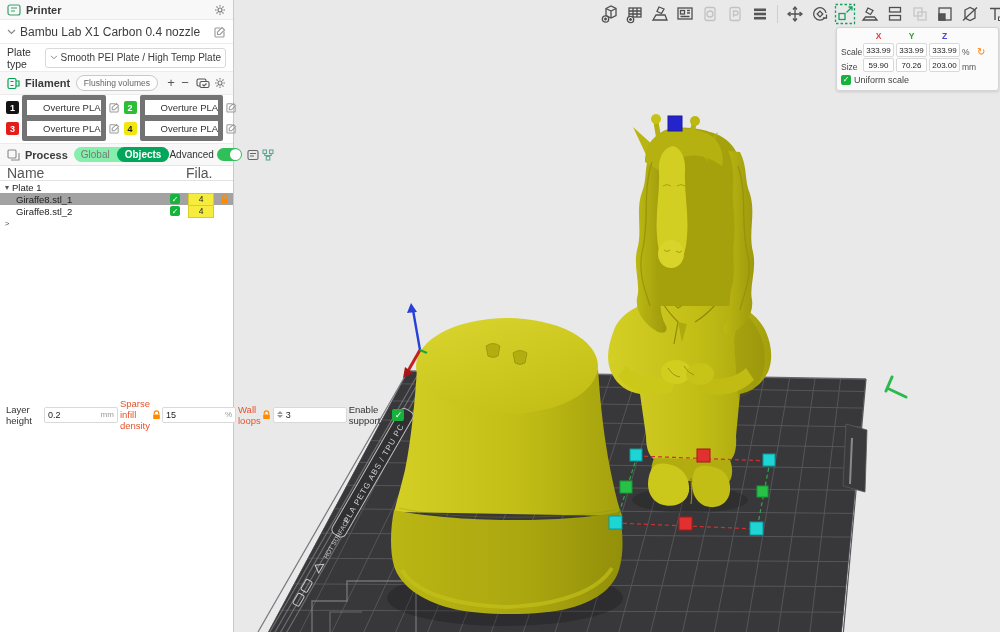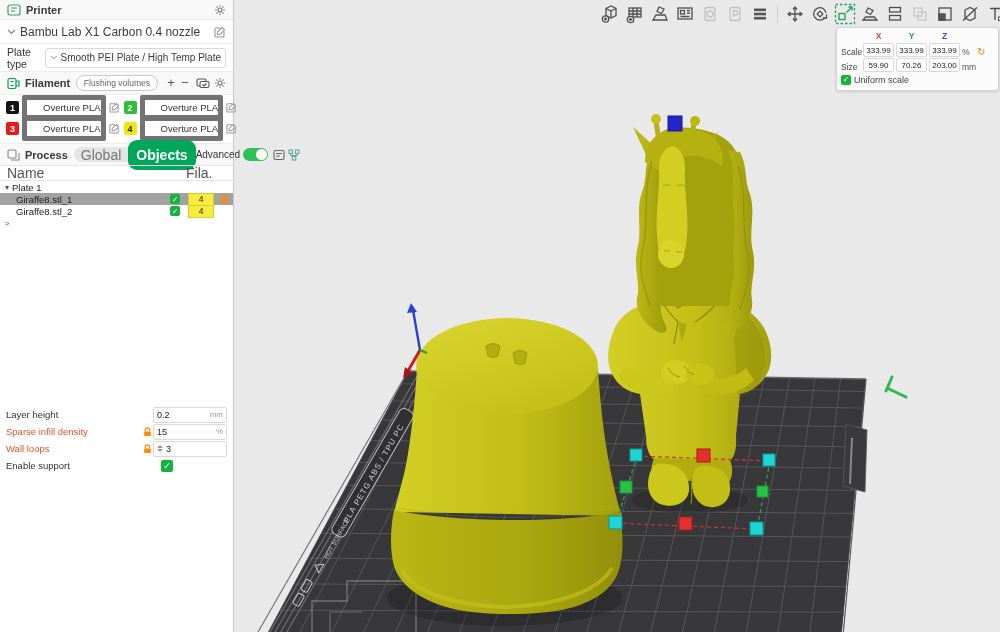--- a/index.html
+++ b/index.html
@@ -21,43 +21,43 @@
     margin-left:8px;flex:1;padding:0 4px;background:#fff;justify-content:space-between;}
   .pill-btn{border:1px solid #c9c9c9;border-radius:9px;font-size:8.5px;color:#666;padding:2px 7px;background:#fdfdfd;white-space:nowrap;}
   .pm{font-size:13px;color:#555;width:14px;text-align:center;line-height:10px;}
   .fil-grid{display:grid;grid-template-columns:1fr 1fr;gap:2px 4px;padding:3px 6px 5px 6px;flex:none;}
   .fil-cell{display:flex;align-items:center;gap:3px;height:19px;}
   .chip{width:13px;height:13px;border-radius:2px;font-size:9px;font-weight:bold;display:flex;
     align-items:center;justify-content:center;flex:none;}
   .fil-name{flex:1;border:5px solid #737373;border-radius:2px;height:15px;line-height:15px;
     font-size:9.5px;color:#333;padding-left:16px;background:#fff;white-space:nowrap;overflow:hidden;}
   .proc-row{height:21px;background:#f8f8f8;}
-  .seg{display:flex;align-items:center;background:#e5e5e5;border-radius:9px;height:15px;margin-left:6px;font-size:14px;}
+  .seg{display:flex;align-items:center;background:#86efac;border-radius:9px;height:15px;margin-left:6px;font-size:10px;}
   .seg-off{color:#777;padding:0 7px;}
-  .seg-on{background:#00a65a;color:#fff;border-radius:9px;padding:0 8px;height:30px;display:flex;align-items:center;font-weight:bold;}
+  .seg-on{background:#00a65a;color:#fff;border-radius:9px;padding:0 8px;height:15px;display:flex;align-items:center;font-weight:bold;}
   .adv{font-size:10px;color:#333;margin-right:3px;}
   .toggle{width:25px;height:13px;border-radius:7px;background:#2ec15a;position:relative;flex:none;}
   .toggle .knob{position:absolute;right:1px;top:1px;width:11px;height:11px;border-radius:50%;background:#fff;}
   .list-head{height:14px;border-top:1px solid #e6e6e6;border-bottom:1px solid #e3e3e3;font-size:14px;color:#555;}
   .fila-col{width:40px;text-align:left;flex:none;}
   .tree-row{height:12px;display:flex;align-items:center;font-size:9.5px;color:#222;padding:0 2px;flex:none;}
   .tree-row.sel{background:#a2a2a2;}
   .caret{font-size:8px;color:#555;width:10px;text-align:center;flex:none;}
   .obj-name{margin-left:14px;flex:1;white-space:nowrap;overflow:hidden;}
   .mini-check{width:10px;height:10px;background:#15b33c;border-radius:2px;color:#fff;font-size:8px;
     display:flex;align-items:center;justify-content:center;flex:none;margin-right:40px;}
   .fila-cell{width:24px;height:11px;background:#f6ec3d;border:1px solid #d8ce25;font-size:8.5px;
     display:flex;align-items:center;justify-content:center;color:#222;flex:none;margin-right:6px;}
   .spacer{height:173px;flex:none;}
   .tabs{height:18px;display:flex;align-items:flex-end;gap:0;border-top:1px solid #e2e2e2;
     border-bottom:1px solid #d8d8d8;padding:0 6px;flex:none;}
   .tab{font-size:9.5px;color:#444;padding:2px 4px 3px 4px;white-space:nowrap;}
   .tab.orange{color:#e4532c;}
   .tab.active{color:#e4532c;font-weight:bold;border-bottom:2px solid #00ae42;padding-bottom:1px;}
-  .params{padding:5px 6px;display:flex;flex-direction:column;gap:2px;flex:none;}
+  .params{padding:5px 6px;display:flex;gap:2px;flex:none;}
   .prow{display:flex;align-items:center;height:15px;}
   .plabel{flex:1;font-size:9.5px;color:#333;}
   .plabel.orange{color:#e4532c;}
   .lockslot{width:12px;display:flex;justify-content:center;flex:none;}
   .pbox{width:66px;height:14px;border:1px solid #d9d9d9;border-radius:2px;display:flex;align-items:center;
     font-size:9px;color:#222;background:#fff;padding:0 3px;flex:none;}
   .pbox .val{flex:1;}
   .pbox .unit{color:#999;font-size:8px;}
   .stepper{display:flex;flex-direction:column;justify-content:center;gap:1px;margin-right:3px;}
   .stepper i{display:block;width:0;height:0;border-left:3px solid transparent;border-right:3px solid transparent;}

